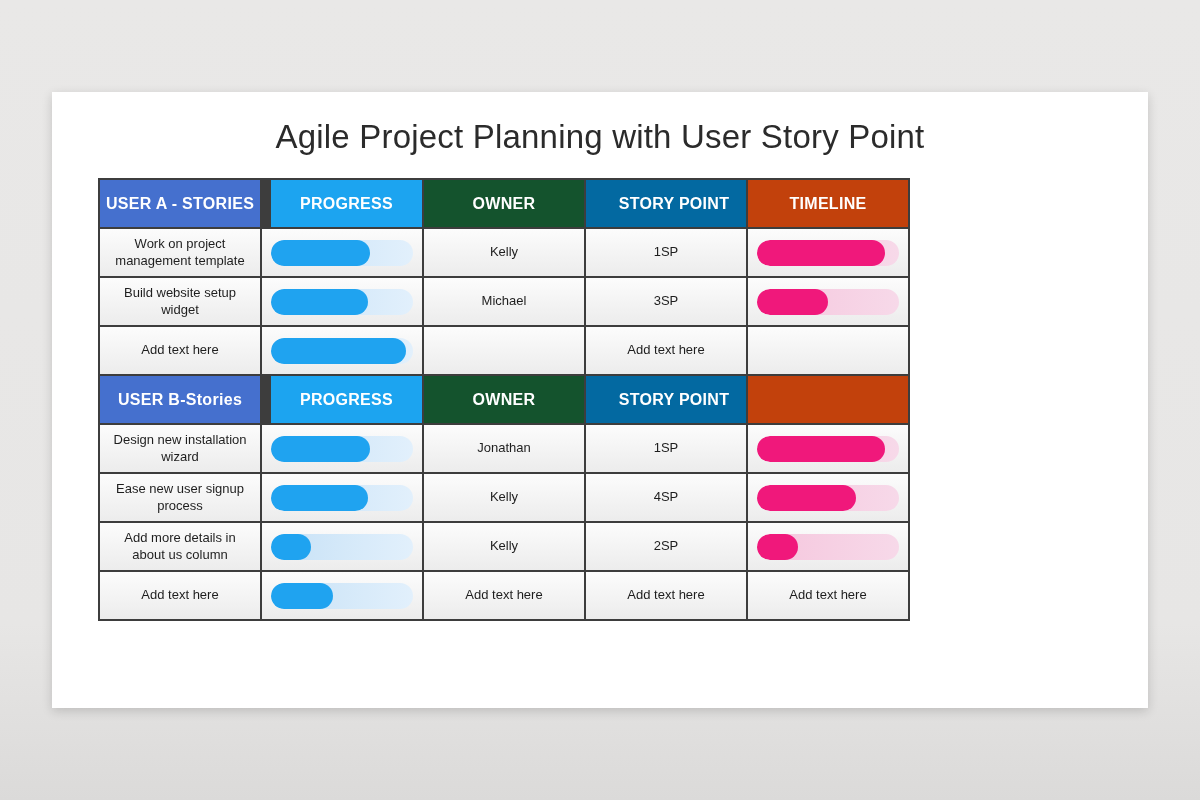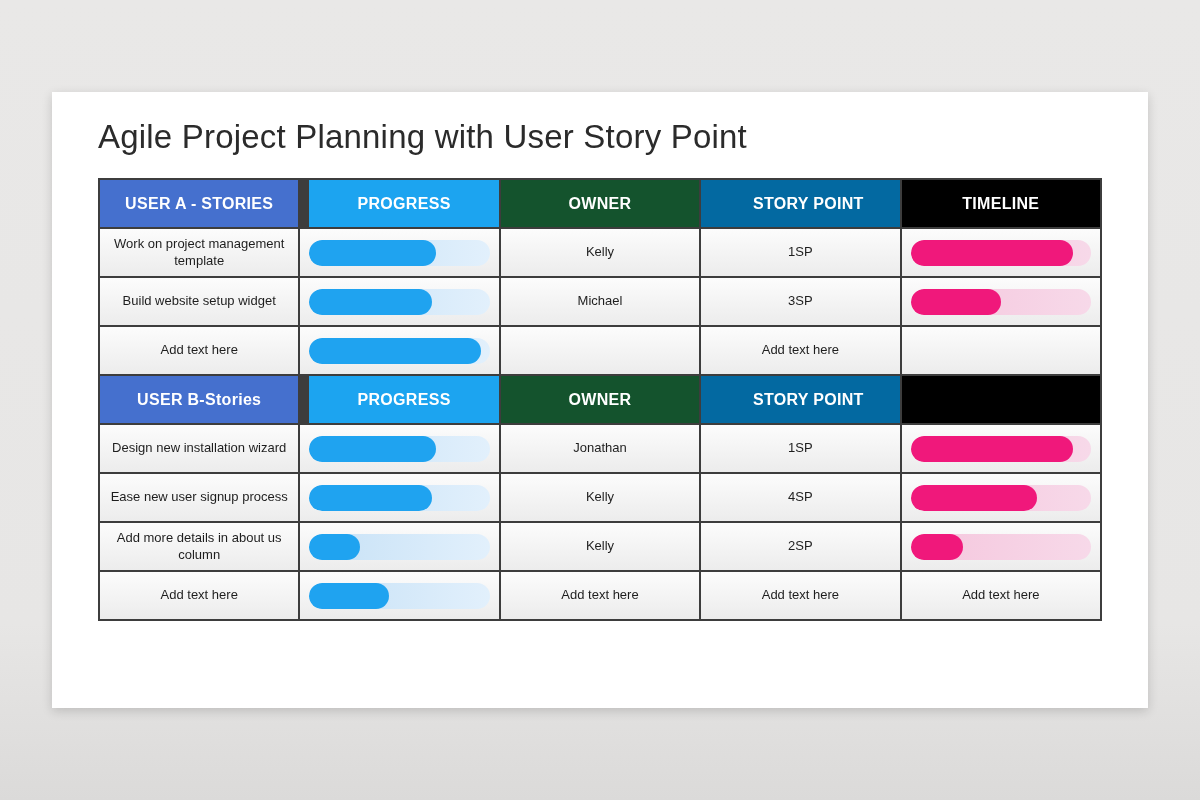--- a/index.html
+++ b/index.html
@@ -20,29 +20,30 @@
     background: #ffffff;
     box-shadow: 0 3px 10px rgba(0,0,0,0.16);
   }
   .content { padding: 26px 46px 0 46px; }
   .title {
     margin: 0;
     font-size: 33px;
     font-weight: 500;
     color: #2b2b2b;
     letter-spacing: 0.2px;
+    text-align: center;
   }
   .subtitle {
     margin-top: 12px;
     font-size: 15px;
     color: #3c3c3c;
   }
   .grid {
     margin-top: 22px;
-    width: 1004px;
+    width: 812px;
     display: grid;
     grid-template-columns: repeat(5, 1fr);
     grid-auto-rows: 47px;
     gap: 2px;
     background: #3d3d3d;
     border: 2px solid #3d3d3d;
     box-sizing: border-box;
   }
   .trow { display: contents; }
   .cell {
@@ -61,21 +62,21 @@
     font-weight: bold;
     color: #ffffff;
     font-size: 16px;
     letter-spacing: 0.3px;
     padding: 0;
   }
   .c-blue   { background: #4570ce; }
   .c-cyan   { background: #1ca4f0; margin-left: 9px; }
   .c-orange { background: #14532d; text-align: right; }
   .c-coral  { background: #0369a1; padding-left: 16px; }
-  .c-pink   { background: #000000; }
+  .c-pink   { background: #c2410c; }
   .bar-cell { padding: 0 9px; }
   .track {
     width: 100%;
     height: 26px;
     border-radius: 13px;
     overflow: hidden;
   }
   .track.blue { background: linear-gradient(90deg, #c6e1f6 0%, #e2f0fc 100%); }
   .track.pink { background: linear-gradient(90deg, #f5c6dd 0%, #f7d9e9 100%); }
   .fill {

